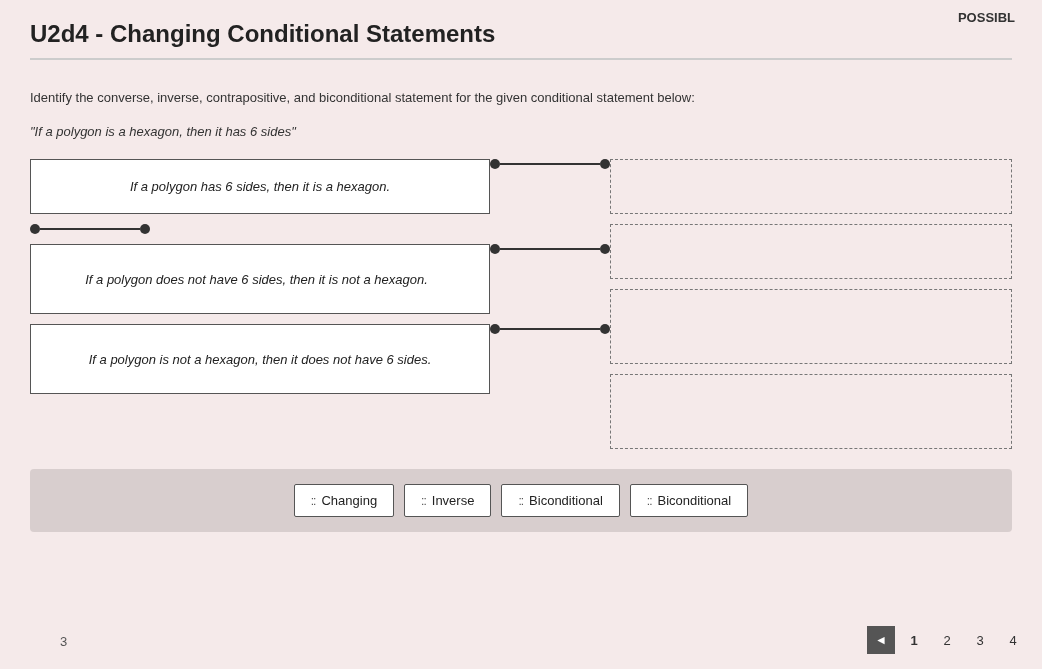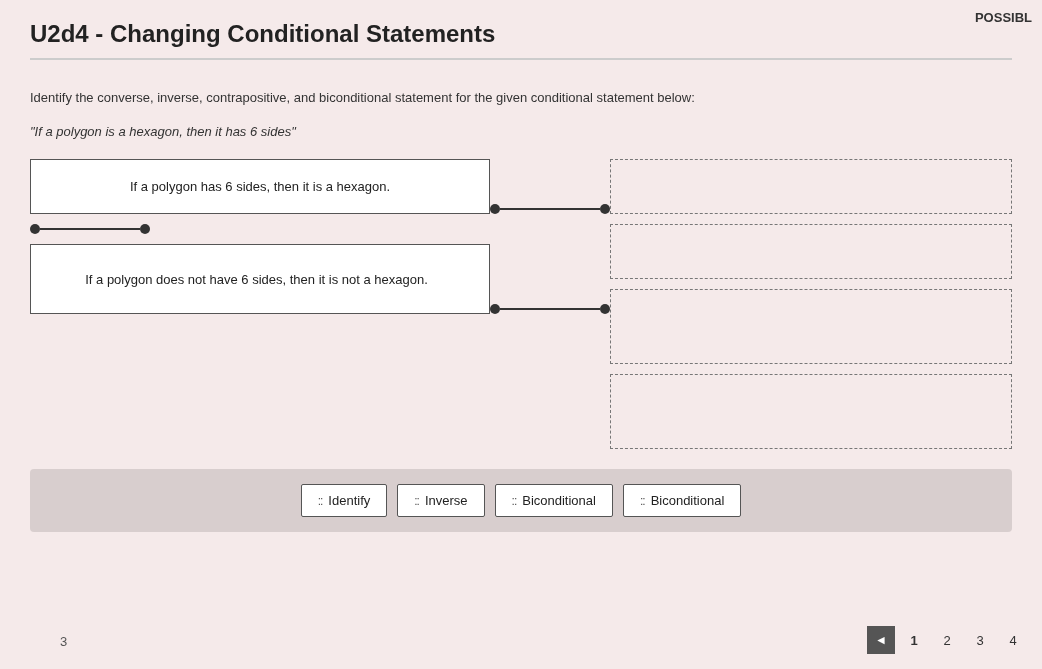--- a/index.html
+++ b/index.html
@@ -22,21 +22,21 @@
       font-size: 24px;
       font-weight: bold;
       color: #222;
       margin-bottom: 30px;
       border-bottom: 2px solid #ccc;
       padding-bottom: 10px;
     }
     .possible-label {
       position: absolute;
       top: 10px;
-      right: 10px;
+      right: 27px;
       font-size: 13px;
       font-weight: bold;
       color: #333;
     }
     .instruction {
       font-size: 13px;
       color: #333;
       margin-bottom: 19px;
     }
     .given-statement {
@@ -54,22 +54,23 @@
     }
     .left-column {
       display: flex;
       flex-direction: column;
       gap: 10px;
       width: 580px;
       flex-shrink: 0;
     }
     .statement-row {
       display: flex;
-      align-items: flex-end;
+      align-items: flex-start;
       position: relative;
+      font-style: italic;
     }
     .statement-box {
       border: 1px solid #555;
       background: #fff;
       padding: 10px 15px;
       font-size: 13px;
       color: #222;
       text-align: center;
       width: 460px;
       min-height: 55px;
@@ -228,35 +229,45 @@
         <div class="statement-box" style="min-height:70px;padding-left:8px;">
           <span>If a polygon does not have 6 sides, then it is not a hexagon.</span>
         </div>
         <div class="connector-line">
           <div class="dot-left"></div>
           <div class="line-segment"></div>
           <div class="dot-right"></div>
         </div>
       </div>
 
+      <div class="statement-row">
+        <div class="statement-box" style="min-height:70px;">
+          <span>If a polygon is not a hexagon, then it does not have 6 sides.</span>
+        </div>
+        <div class="connector-line">
+          <div class="dot-left"></div>
+          <div class="line-segment"></div>
+          <div class="dot-right"></div>
+        </div>
+      </div>
 
     </div>
 
     <div class="right-column">
       <div class="drop-zone"></div>
       <div class="drop-zone"></div>
       <div class="drop-zone drop-zone-tall"></div>
       <div class="drop-zone drop-zone-tall"></div>
     </div>
   </div>
 
   <div class="bottom-section">
     <div class="draggable-label">
       <span class="drag-icon">::</span>
-      <span>Identify</span>
+      <span>Changing</span>
     </div>
     <div class="draggable-label">
       <span class="drag-icon">::</span>
       <span>Inverse</span>
     </div>
     <div class="draggable-label">
       <span class="drag-icon">::</span>
       <span>Biconditional</span>
     </div>
     <div class="draggable-label">

